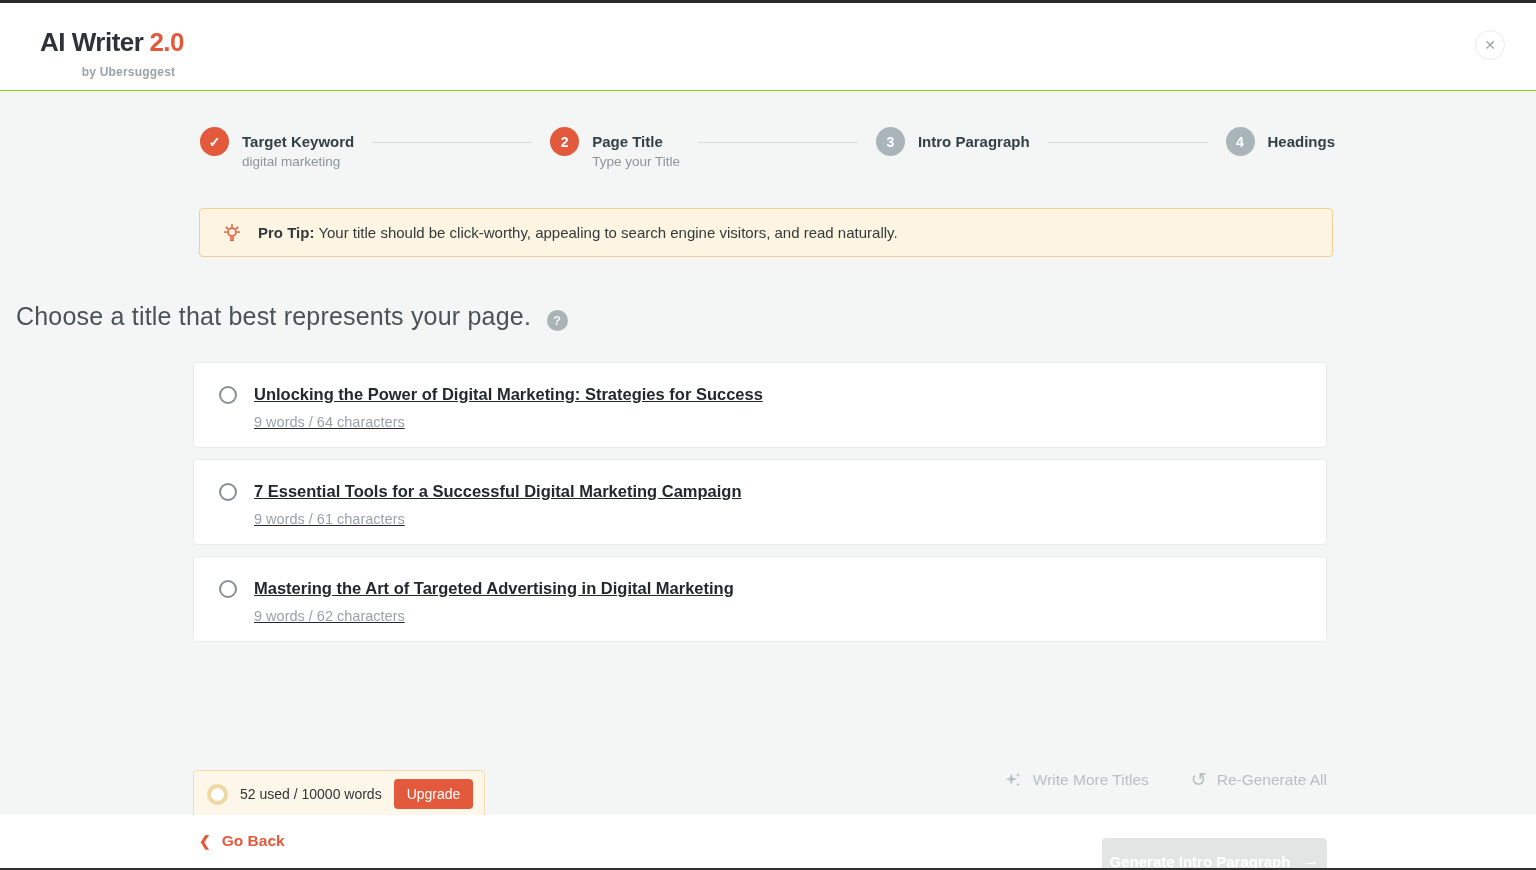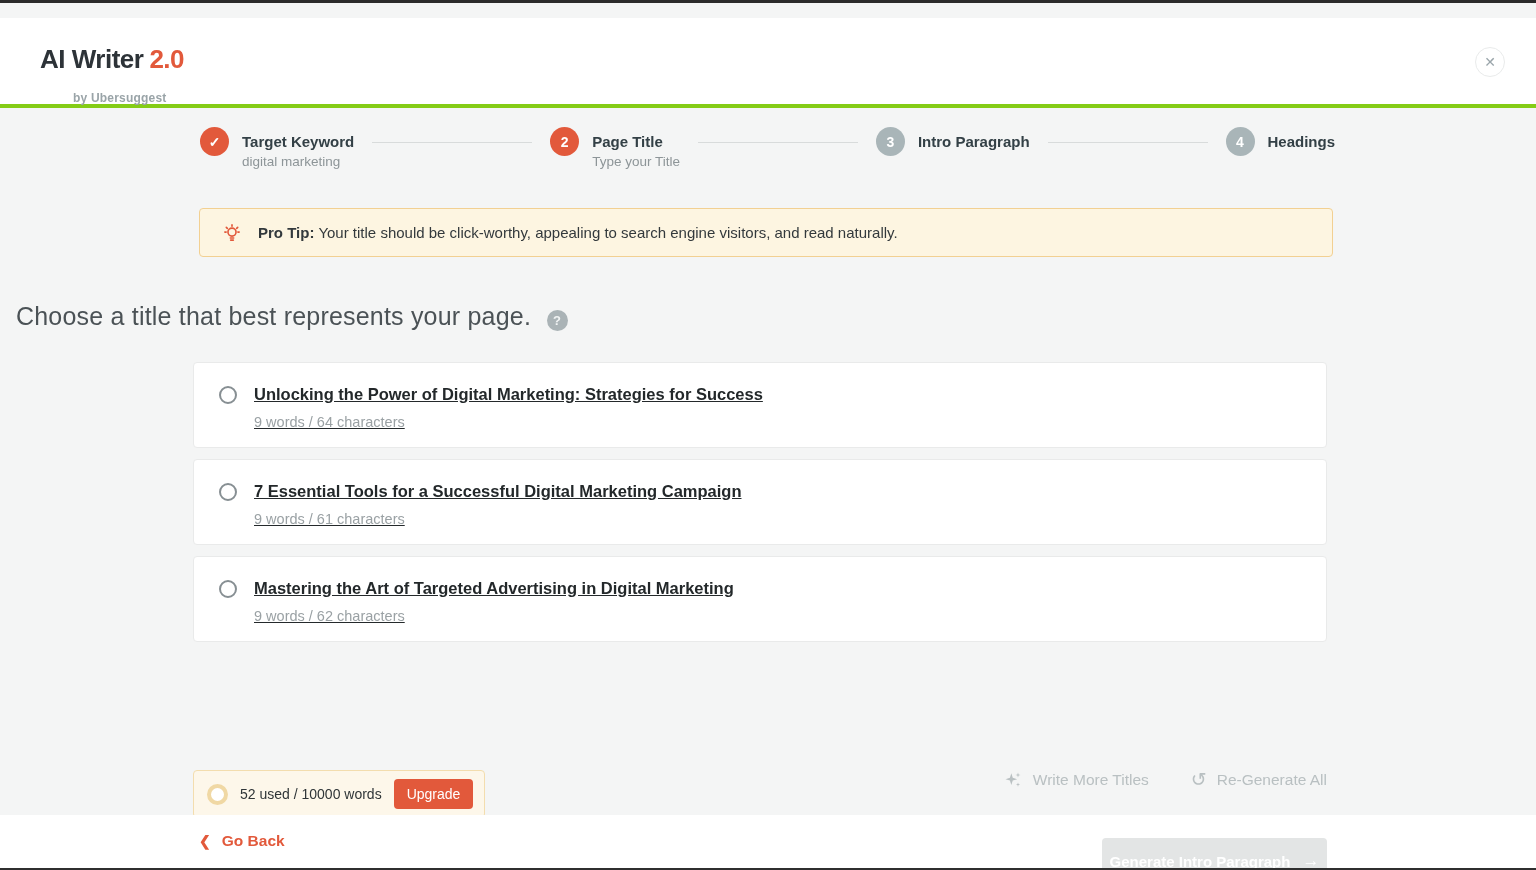--- a/index.html
+++ b/index.html
@@ -7,25 +7,25 @@
   .screen{
     position:relative; width:1536px; height:870px; overflow:hidden;
     background:var(--body-bg,#f4f5f5);
     font-family:"Liberation Sans", sans-serif;
     color:#24292b;
   }
   .topline{ position:absolute; top:0; left:0; right:0; height:3px; background:#2b2b2b; z-index:5;}
   .bottomline{ position:absolute; bottom:0; left:0; right:0; height:2px; background:#2f2f2f; z-index:6;}
 
   
-  .header{ position:absolute; top:18px; left:0; right:0; height:90px; background:#fff; border-bottom:4px solid #84cc16; }
+  .header{ position:absolute; top:1px; left:0; right:0; height:90px; background:#fff; border-bottom:1px solid #84cc16; }
   .logo{ position:absolute; left:40px; top:26px; }
   .logo-line{ font-size:26px; font-weight:bold; letter-spacing:-0.5px; color:#2d3338; }
   .logo-line .version{ color:var(--accent,#e2593b); margin-left:6px; }
-  .logo-sub{ font-size:12px; font-weight:bold; color:#9aa4a8; margin-top:16px; padding-left:33px; letter-spacing:0.2px; }
+  .logo-sub{ font-size:12px; font-weight:bold; color:#9aa4a8; margin-top:7px; padding-left:33px; letter-spacing:0.2px;text-align:center; }
   .close-btn{
     position:absolute; right:31px; top:29px; width:30px; height:30px; border-radius:50%;
     border:1px solid #e9ebeb; background:#fff; color:#9aa5aa; font-size:14px;
     display:flex; align-items:center; justify-content:center; cursor:pointer;
   }
 
   
   .stepper{ position:absolute; left:200px; right:201px; top:127px; display:flex; }
   .step{ display:flex; align-items:flex-start; }
   .step-circle{

